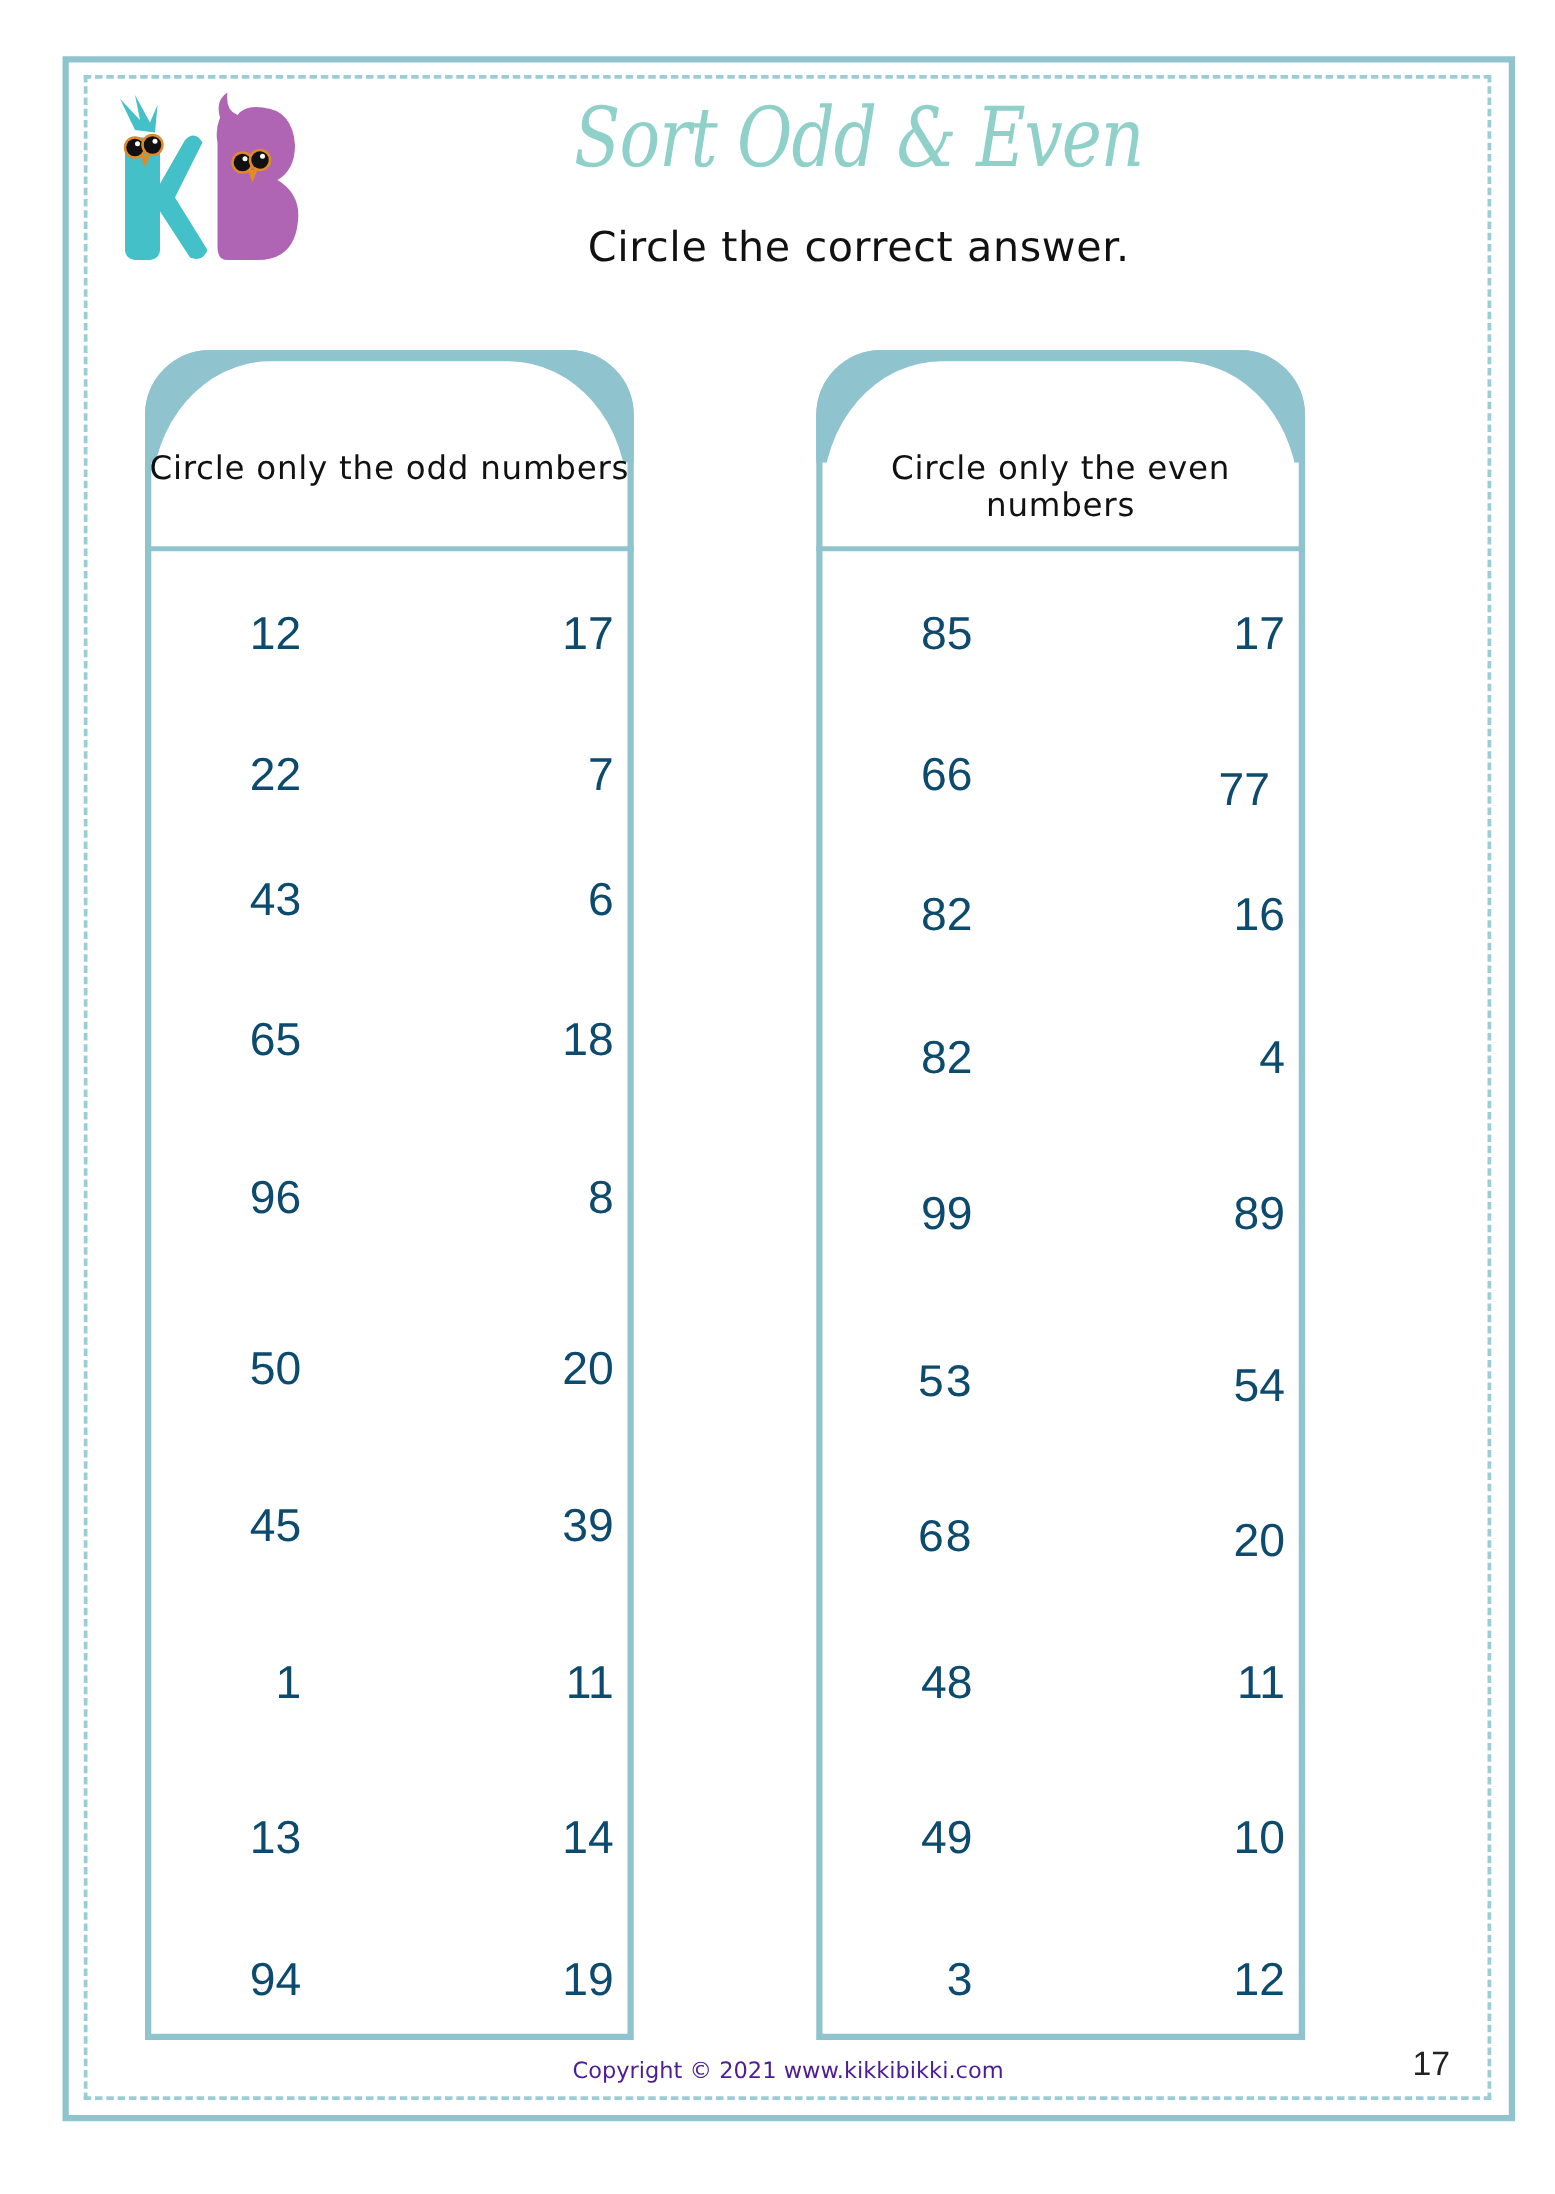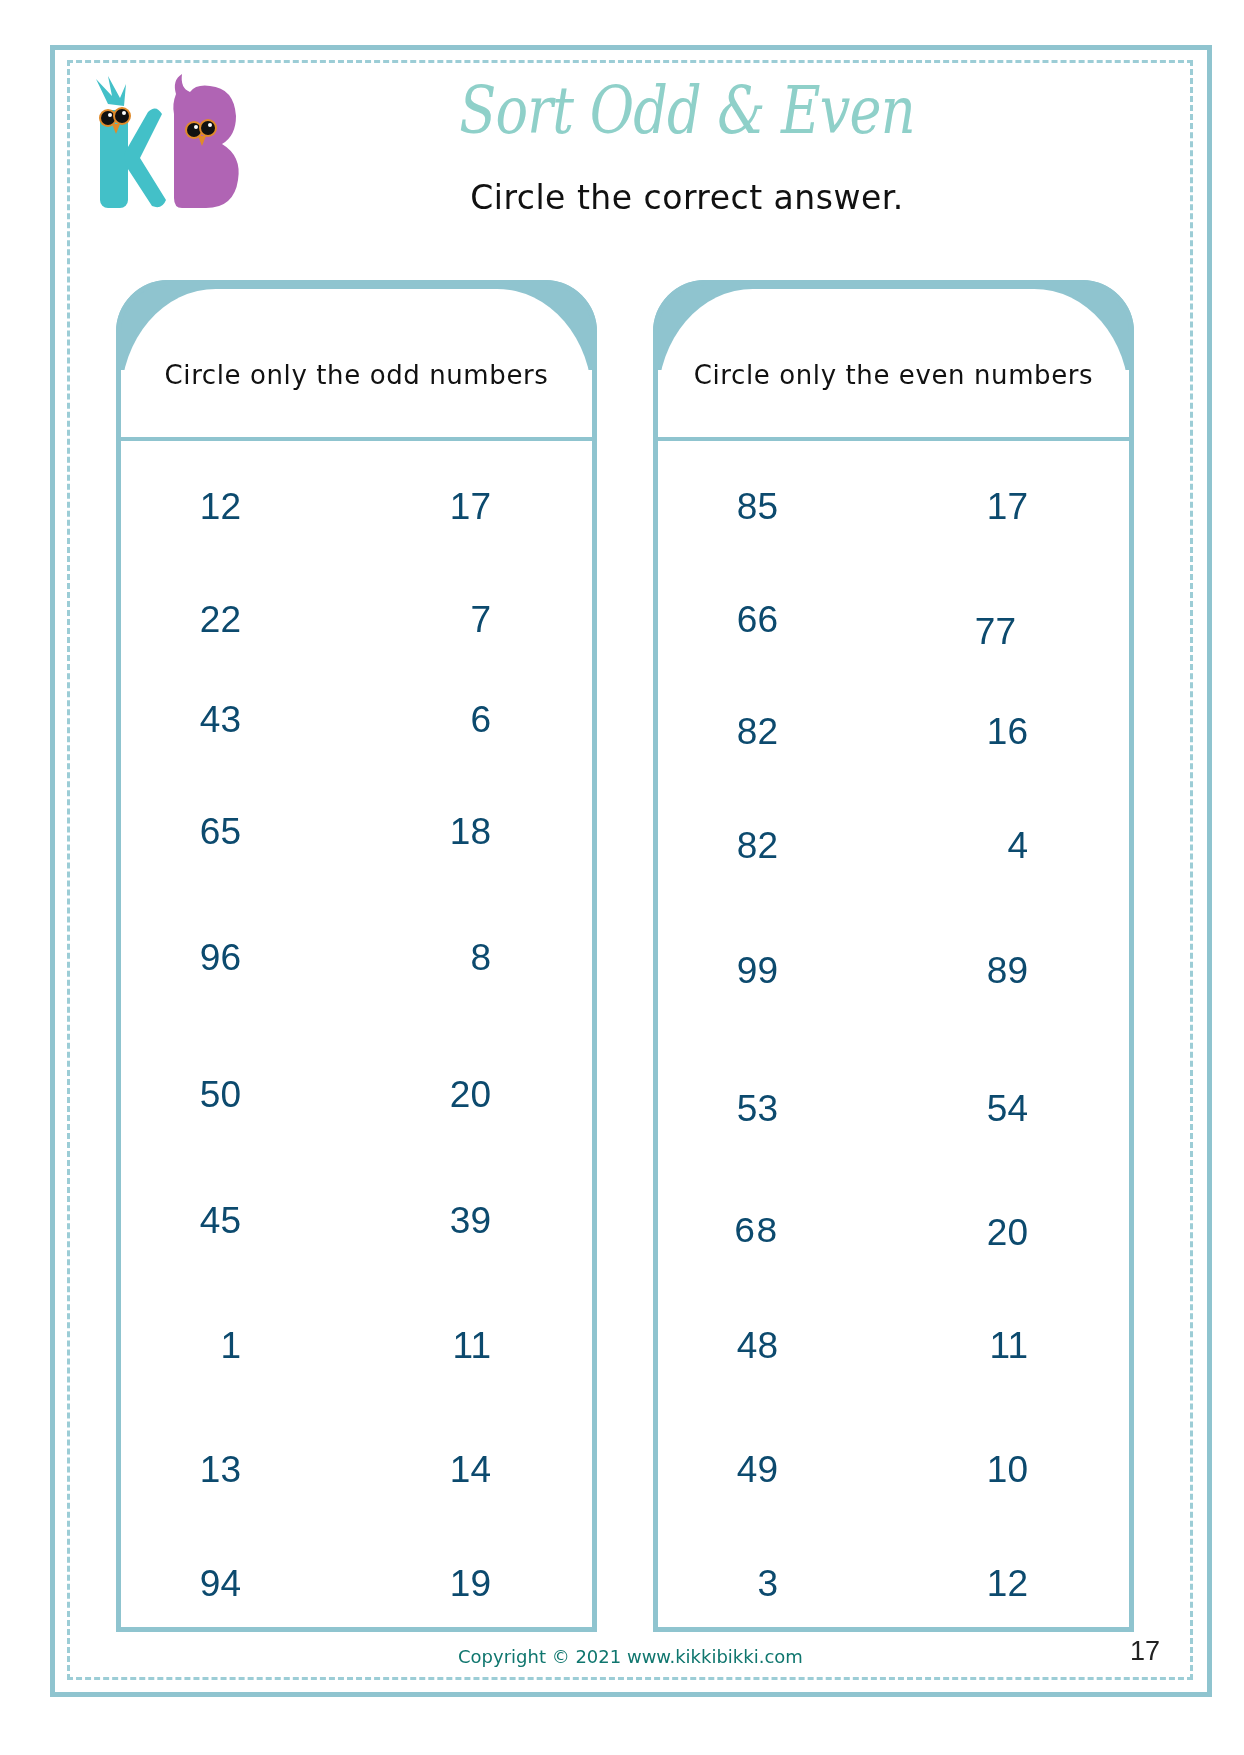--- a/index.html
+++ b/index.html
@@ -9,35 +9,35 @@
              border: 5px solid #8fc4cf; box-sizing: content-box; }
     .inner { position: absolute; left: 67px; top: 60px; width: 1126px; height: 1620px;
              border: 3px dashed #9ccdd6; box-sizing: border-box; }
     .logo { position: absolute; left: 86px; top: 74px; width: 165px; height: 140px; }
     .title { position: absolute; left: 400px; width: 574px; top: 78px; text-align: center;
              font-family: "DejaVu Serif", serif; font-style: italic; font-size: 66px;
              color: #8fd0c9; letter-spacing: -1px; line-height: 1; transform: scaleX(0.82); }
     .subtitle { position: absolute; left: 400px; width: 574px; top: 178px; text-align: center;
                 font-family: "DejaVu Sans", sans-serif; font-size: 33px; color: #111;
                 letter-spacing: 0.5px; }
-    .panel { position: absolute; top: 280px; width: 481px; height: 1352px; }
+    .panel { position: absolute; top: 280px; width: 391px; height: 1352px; }
     .panel .frame { position: absolute; inset: 0; border: 5px solid #8fc4cf;
                     border-top-left-radius: 52px; border-top-right-radius: 52px; }
     .panel .top-band { position: absolute; left: 0; top: 0; right: 0; height: 90px;
                        background: #8fc4cf; border-top-left-radius: 52px; border-top-right-radius: 52px; }
     .panel .top-cut { position: absolute; left: 5px; right: 5px; top: 9px; height: 160px;
                       background: #fff; border-top-left-radius: 95px 110px; border-top-right-radius: 95px 110px; }
     .panel .header-text { position: absolute; left: 0; right: 0; top: 80px; text-align: center;
                           font-family: "DejaVu Sans", sans-serif; font-size: 26px; color: #111;
                           letter-spacing: 0.6px; }
     .panel .divider { position: absolute; left: 0; right: 0; top: 157px; height: 4px; background: #8fc4cf; }
     .num { position: absolute; font-family: "Liberation Sans", sans-serif; font-size: 37px;
            color: #0c4a6e; width: 90px; text-align: right; line-height: 1; }
     .copyright { position: absolute; left: 458px; top: 1646px; font-family: "DejaVu Sans", sans-serif;
-                 font-size: 18px; color: #0f766e; }
+                 font-size: 18px; color: #4c1d95; }
     .page-num { position: absolute; left: 1130px; top: 1636px; font-family: "Liberation Sans", sans-serif;
                 font-size: 27px; color: #222; }
   </style>
 </head>
 <body>
 
 <div class="outer"></div>
 <div class="inner"></div>
 
 <svg class="logo" viewBox="0 0 165 140">
@@ -105,21 +105,21 @@
   <div class="num" style="left:35px; top:208px;">85</div>
   <div class="num" style="left:285px; top:208px;">17</div>
   <div class="num" style="left:35px; top:321px;">66</div>
   <div class="num" style="left:273px; top:321px;margin-top:12px;">77</div>
   <div class="num" style="left:35px; top:433px;">82</div>
   <div class="num" style="left:285px; top:433px;">16</div>
   <div class="num" style="left:35px; top:547px;">82</div>
   <div class="num" style="left:285px; top:547px;">4</div>
   <div class="num" style="left:35px; top:672px;">99</div>
   <div class="num" style="left:285px; top:672px;">89</div>
-  <div class="num" style="left:35px; top:810px;">53</div>
+  <div class="num" style="left:35px; top:810px;font-family:Liberation Mono, monospace;">53</div>
   <div class="num" style="left:285px; top:810px;">54</div>
   <div class="num" style="left:35px; top:934px;font-family:Liberation Mono, monospace;">68</div>
   <div class="num" style="left:285px; top:934px;">20</div>
   <div class="num" style="left:35px; top:1047px;">48</div>
   <div class="num" style="left:285px; top:1047px;">11</div>
   <div class="num" style="left:35px; top:1171px;">49</div>
   <div class="num" style="left:285px; top:1171px;">10</div>
   <div class="num" style="left:35px; top:1285px;">3</div>
   <div class="num" style="left:285px; top:1285px;">12</div>
 </div>

